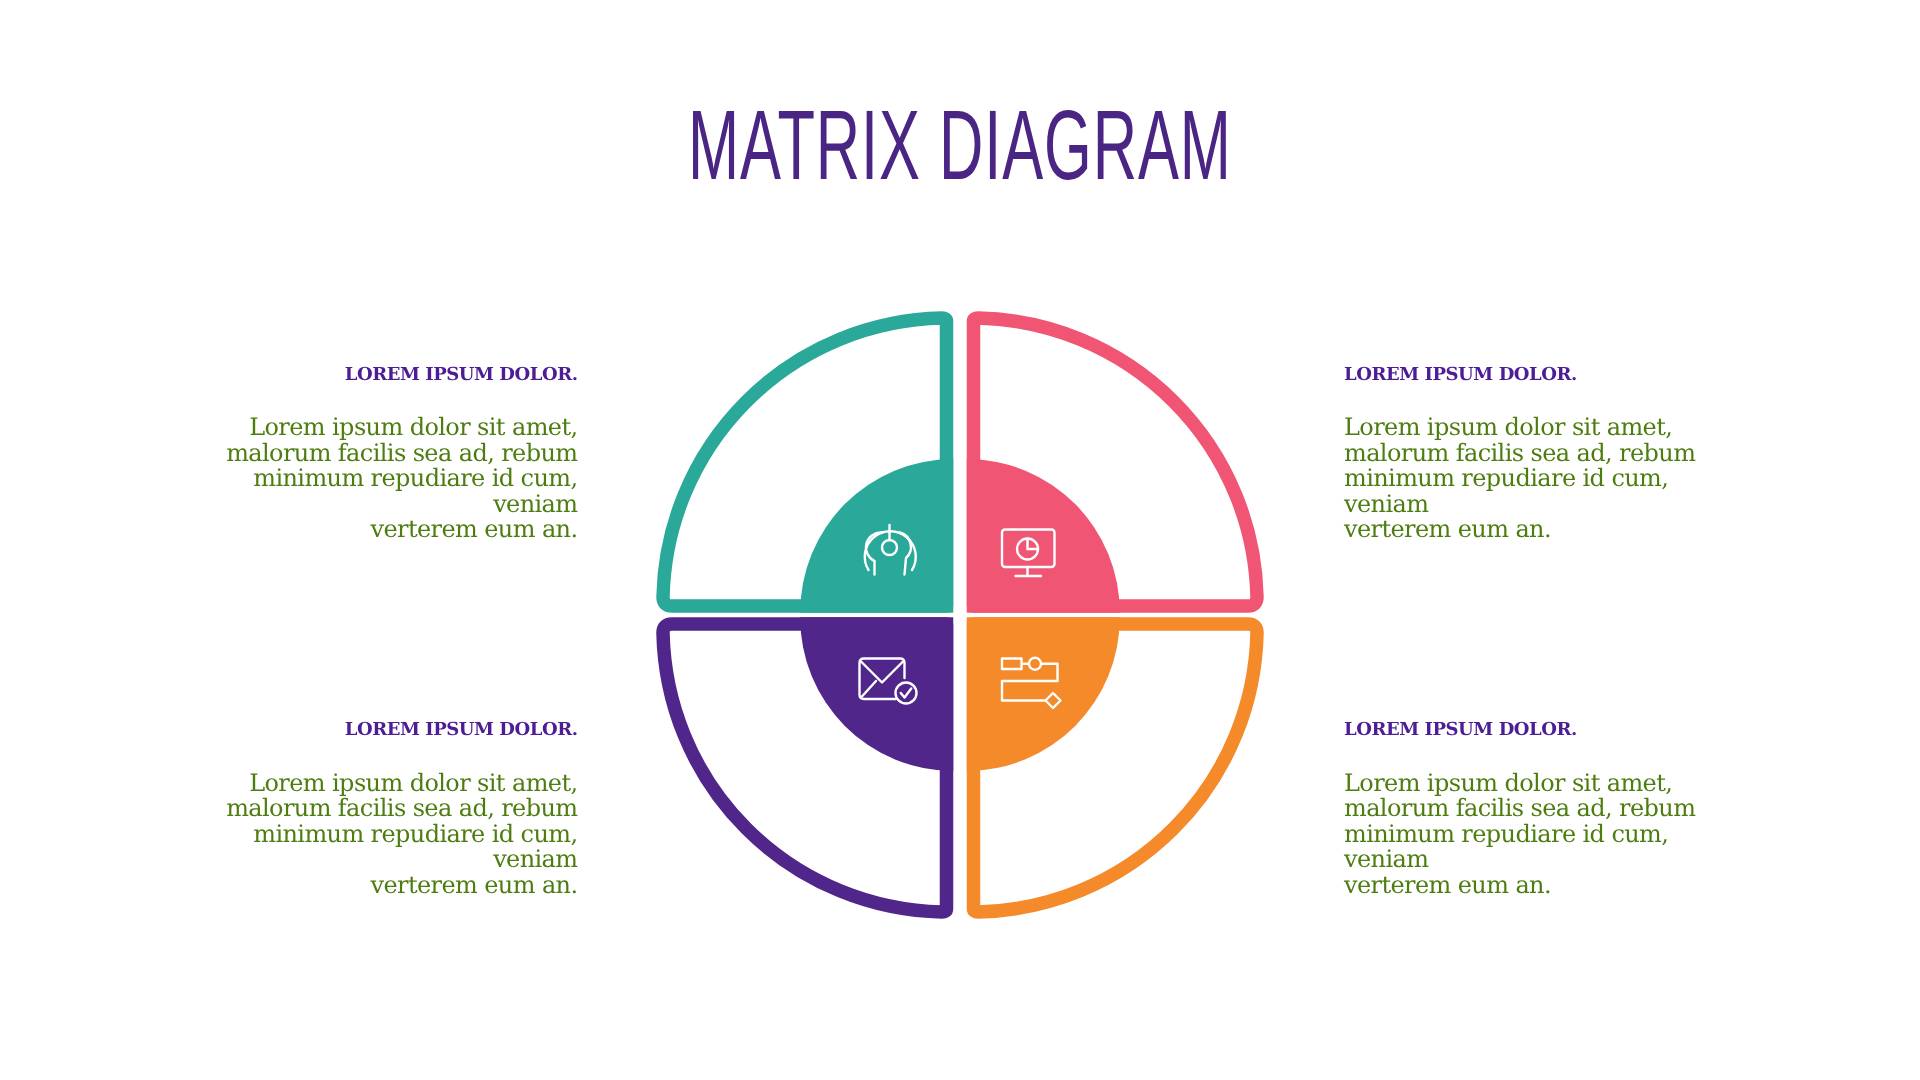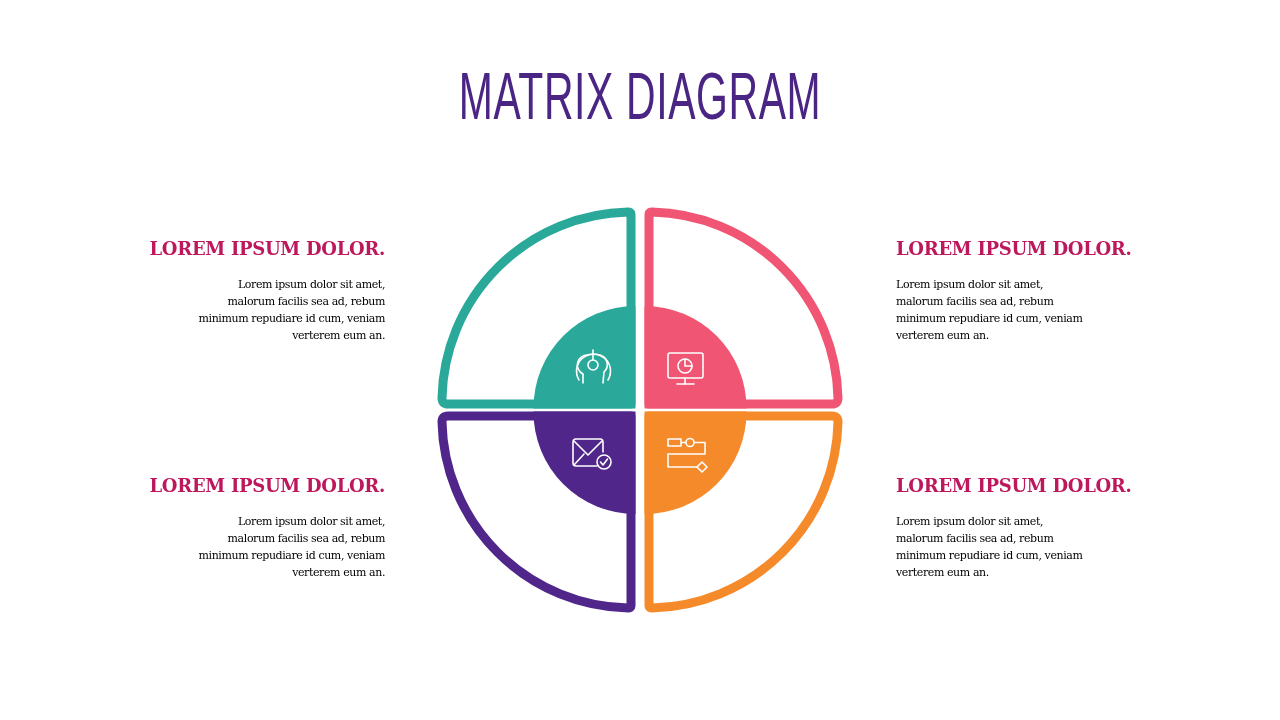--- a/index.html
+++ b/index.html
@@ -1,22 +1,22 @@
 <!DOCTYPE html>
 <html><head>
 <meta charset="utf-8">
 <style>
   html,body{margin:0;padding:0;background:#ffffff;}
   body{width:1280px;height:720px;position:relative;overflow:hidden;font-family:"DejaVu Serif",serif;}
   .title{position:absolute;left:0;top:58px;width:1280px;text-align:center;font-family:"Liberation Sans Narrow","Liberation Sans",sans-serif;font-size:66px;color:#4b2583;letter-spacing:1px;transform:scaleX(0.62);transform-origin:center;font-weight:400;line-height:76px;}
   .block{position:absolute;width:260px;}
   .block.left{text-align:right;}
   .block.right{text-align:left;}
-  .block .h{font-family:"DejaVu Serif",serif;font-weight:bold;font-size:18px;color:#be185d;letter-spacing:-0.3px;margin:0 0 19px 0;line-height:16px;}
-  .block .p{font-family:"DejaVu Serif",serif;font-size:11px;color:#000000;line-height:17px;letter-spacing:-0.4px;}
+  .block .h{font-family:"DejaVu Serif",serif;font-weight:bold;font-size:12px;color:#4c1d95;letter-spacing:-0.3px;margin:0 0 19px 0;line-height:16px;}
+  .block .p{font-family:"DejaVu Serif",serif;font-size:16px;color:#4d7c0f;line-height:17px;letter-spacing:-0.4px;}
   svg.diagram{position:absolute;left:0;top:0;}
 </style>
 </head>
 <body>
 
 <div class="title">MATRIX DIAGRAM</div>
 
 <svg class="diagram" width="1280" height="720" viewBox="0 0 1280 720">
 
   <g>

